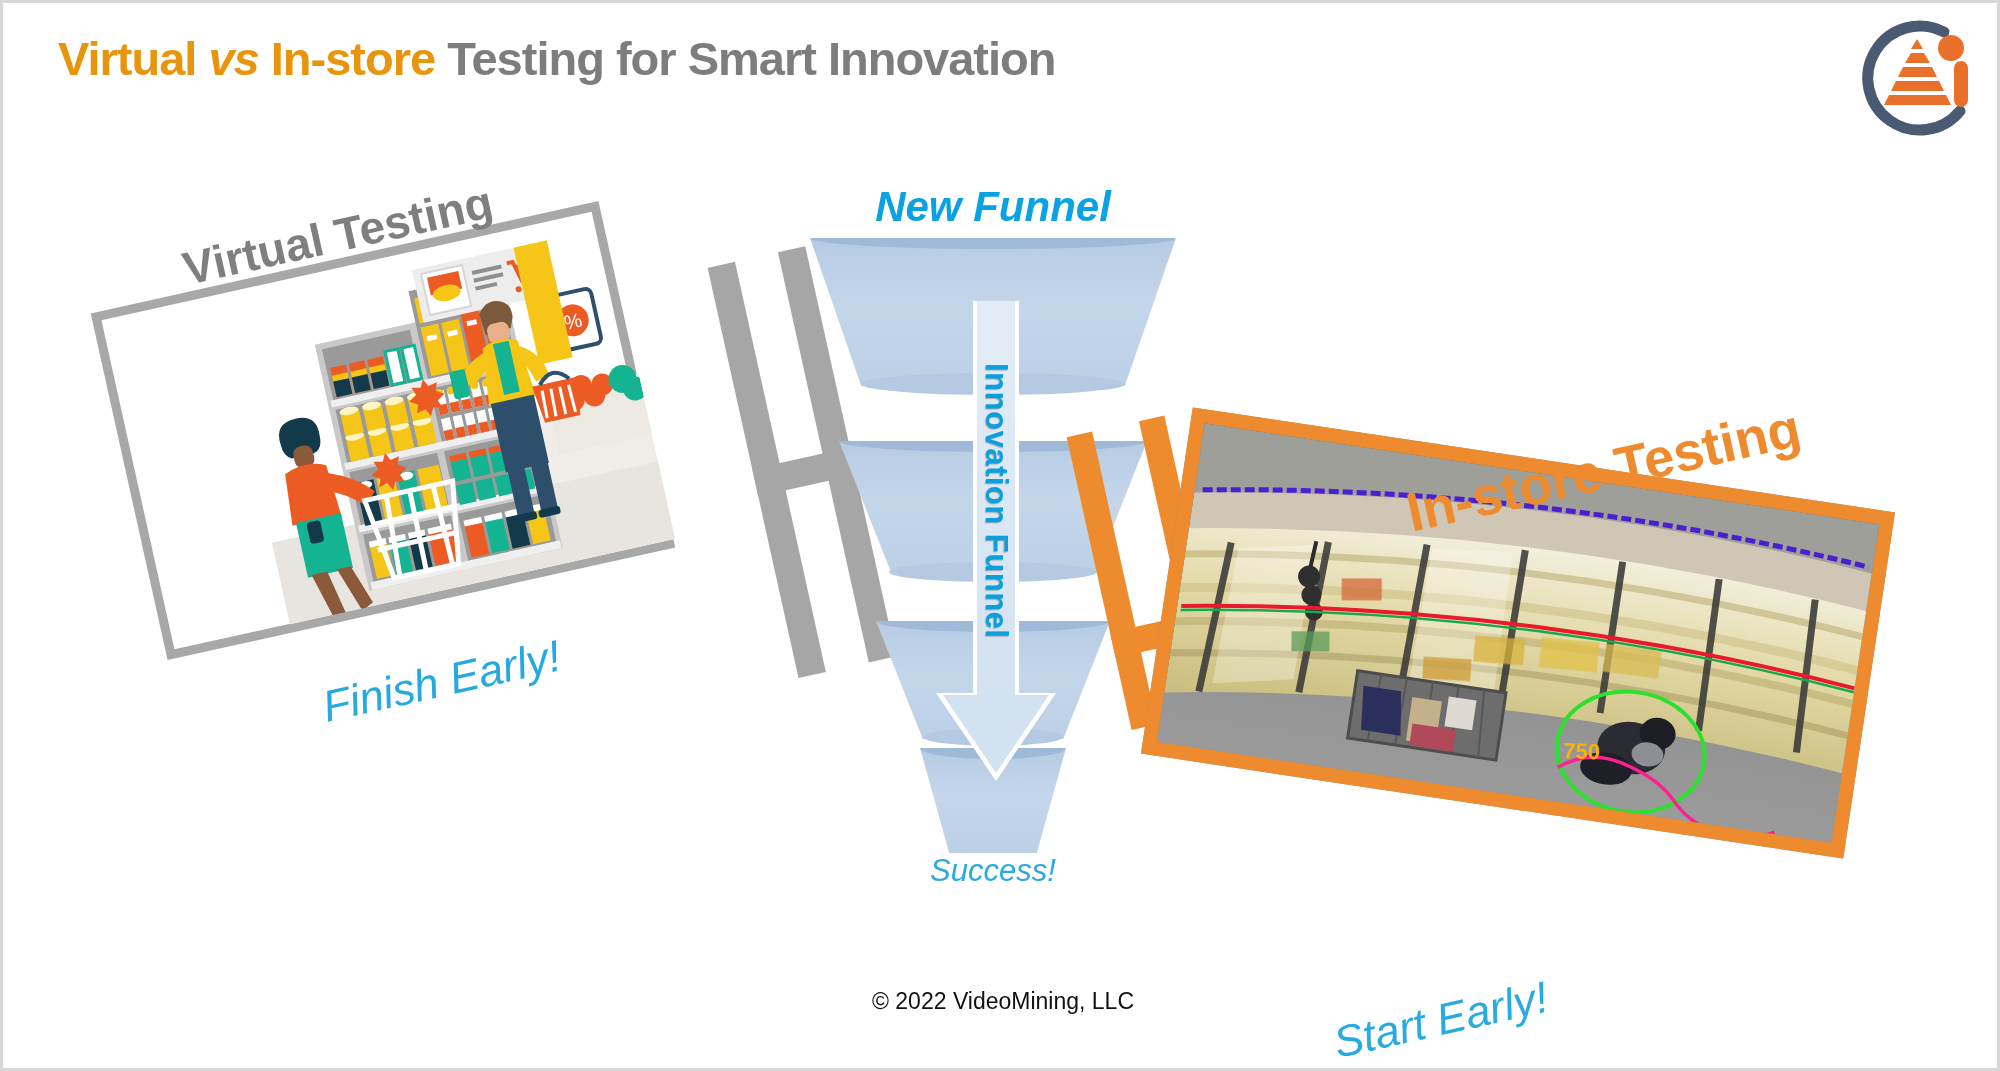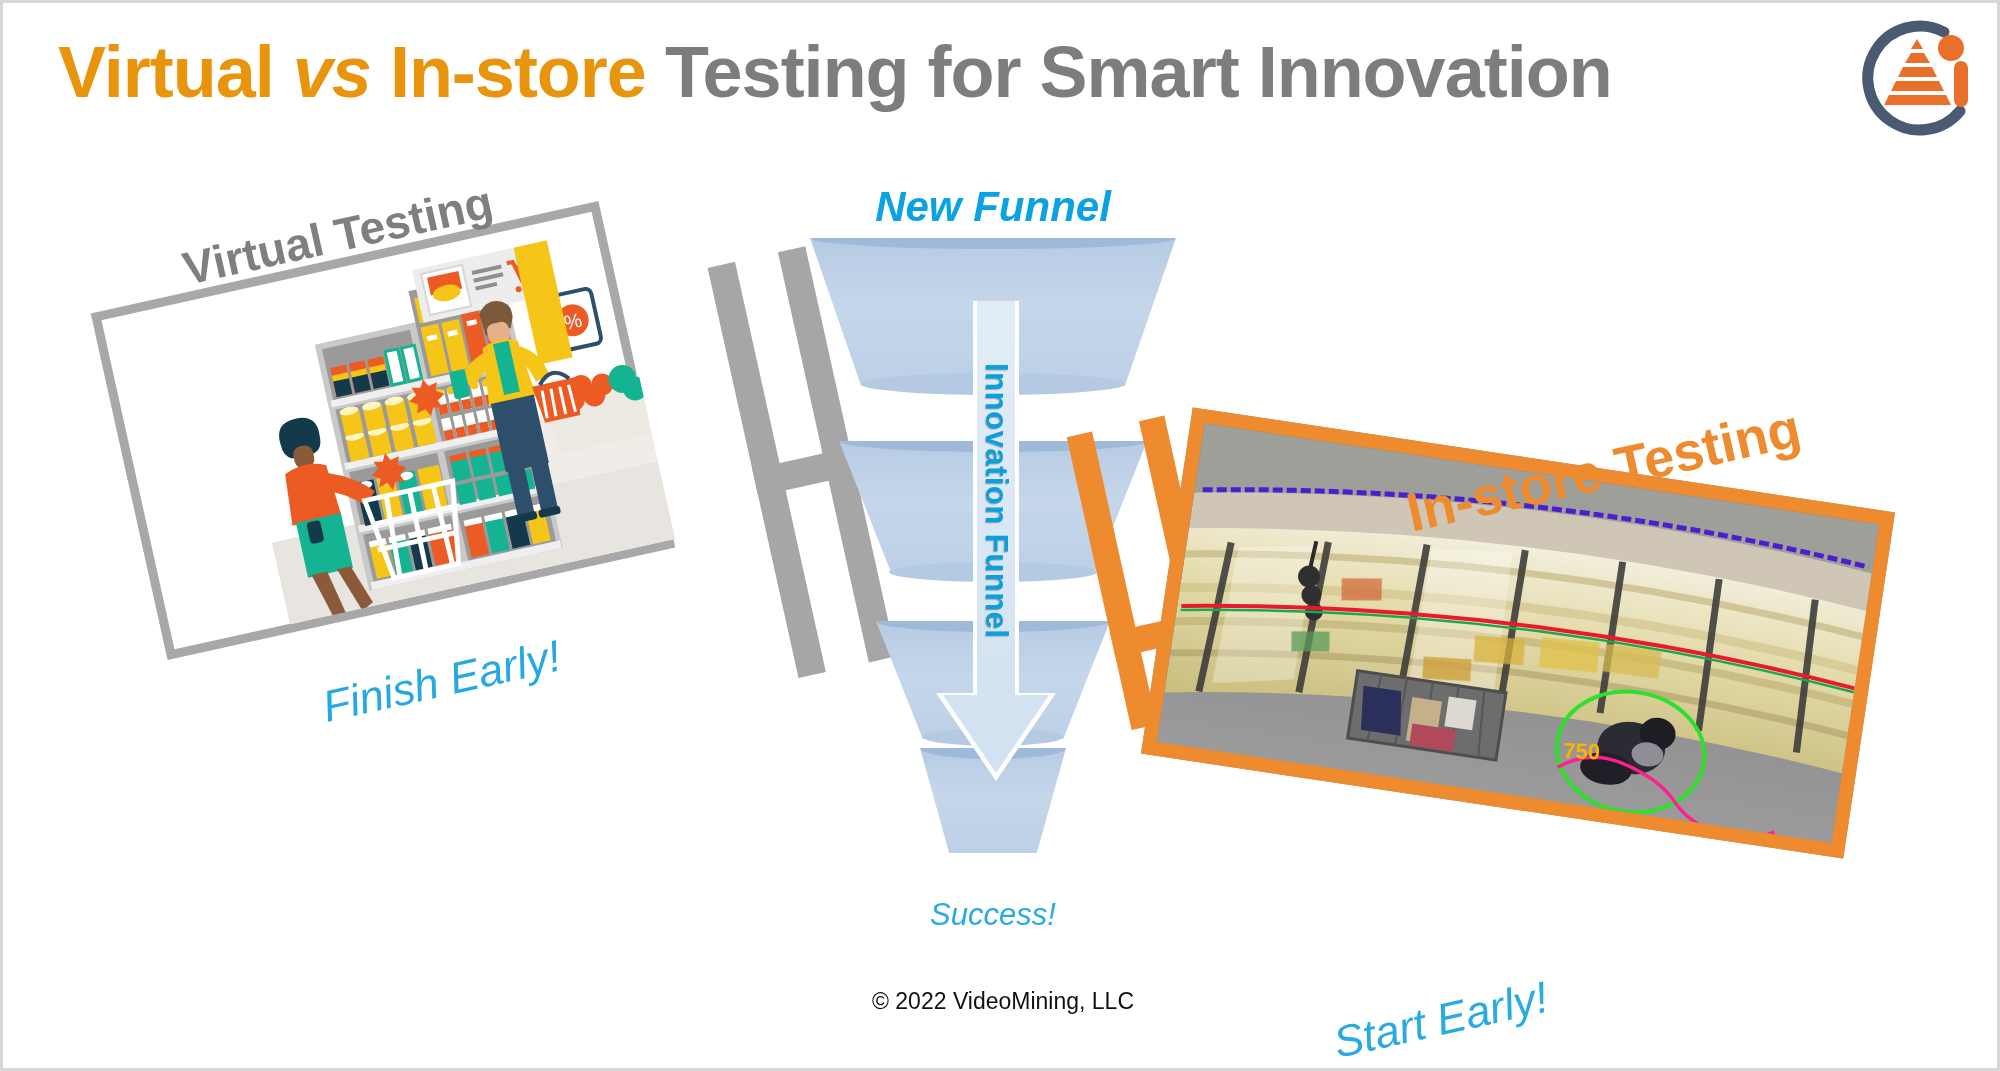--- a/index.html
+++ b/index.html
@@ -14,21 +14,21 @@
     width:2000px;height:1071px;
     background:#ffffff;
     border:3px solid #d7d7d7;
     box-sizing:border-box;
     overflow:hidden;
   }
 
   
   .title{
     position:absolute;left:55px;top:28px;
-    font-size:72px;font-weight:bold;
+    font-size:47px;font-weight:bold;
     letter-spacing:-1px;
     white-space:nowrap;
     color:#7d7d7d;
   }
   .title .orange{color:#e8940c;}
   .title .orange-it{color:#e8940c;font-style:italic;}
   .title .gray{color:#7d7d7d;}
 
   .logo{
     position:absolute;left:1845px;top:12px;
@@ -89,21 +89,20 @@
     position:absolute;left:0;top:0;width:420px;
     text-align:center;
     font-size:42px;font-style:italic;font-weight:600;
     color:#0aa2e3;
   }
   .success{
     position:absolute;left:0;top:670px;width:420px;
     text-align:center;
     font-size:31px;font-style:italic;font-weight:500;
     color:#29abe2;
-    margin-top:44px;
   }
   .arrow-shaft{
     position:absolute;left:190px;top:118px;
     width:46px;height:400px;
     background:linear-gradient(180deg,#e3edf7 0%,#d3e2f1 100%);
     border-left:4px solid #ffffff;border-right:4px solid #ffffff;
     box-sizing:border-box;
     z-index:5;
   }
   .arrow-head{

